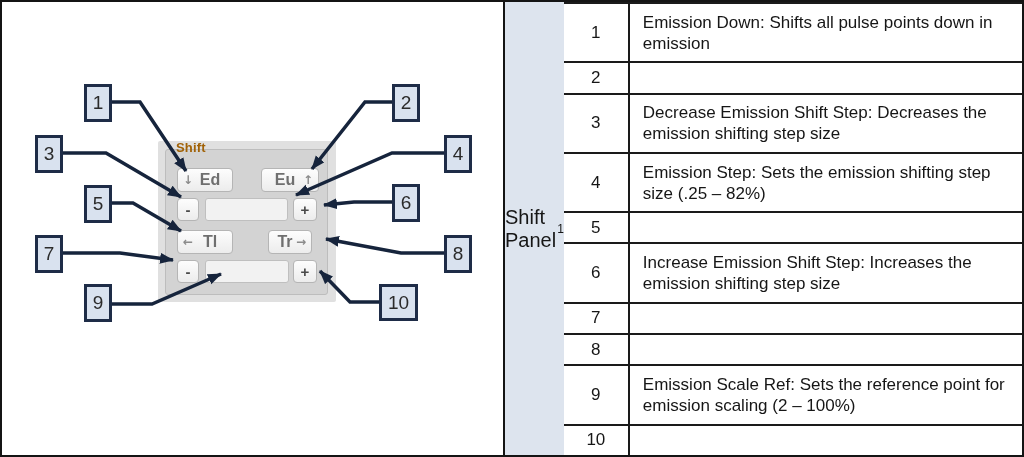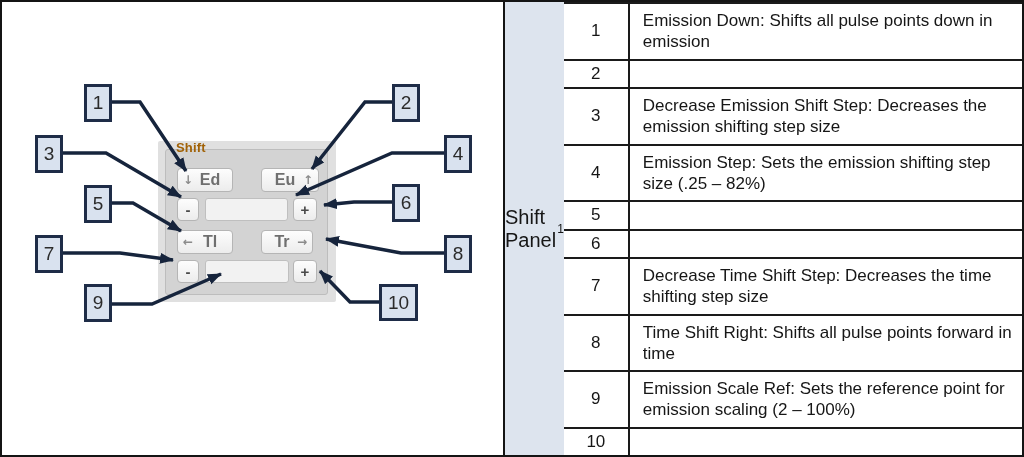--- a/index.html
+++ b/index.html
@@ -93,21 +93,21 @@
     </div>
 
     <div class="pbtn small" style="left:175px;top:196px;width:22px;height:23px;">-</div>
     <input class="pfield" style="left: 203px; top: 196px; width: 83px; height: 23px;" value="">
     <div class="pbtn small" style="left:291px;top:196px;width:24px;height:23px;">+</div>
 
     <div class="pbtn" style="left:175px;top:228px;width:56px;height:24px;">
       <span class="glyph">←</span>
       <span class="lbl">Tl</span>
     </div>
-    <div class="pbtn" style="left:259px;top:228px;width:52px;height:24px;">
+    <div class="pbtn" style="left:266px;top:228px;width:44px;height:24px;">
       <span class="lbl">Tr</span>
       <span class="glyph">→</span>
     </div>
 
     <div class="pbtn small" style="left:175px;top:258px;width:22px;height:23px;">-</div>
     <input class="pfield" style="left: 203px; top: 258px; width: 84px; height: 23px;" value="">
     <div class="pbtn small" style="left:291px;top:258px;width:24px;height:23px;">+</div>
 
     <svg class="arrows" width="479" height="453" viewBox="0 0 479 453">
       <defs>
@@ -172,34 +172,31 @@
             <span>Emission Step: Sets the emission shifting step size (.25 – 82%)</span>
           </div>
   </div>
 
   <div class="t-row">
     <div class="t-num">5</div>
   </div>
 
   <div class="t-row">
     <div class="t-num">6</div>
+    <div class="t-desc">
+            <span>Increase Emission Shift Step: Increases the emission shifting step size</span>
+          </div>
   </div>
 
   <div class="t-row">
     <div class="t-num">7</div>
-    <div class="t-desc">
-            <span>Decrease Time Shift Step: Decreases the time shifting step size</span>
-          </div>
   </div>
 
   <div class="t-row">
     <div class="t-num">8</div>
-    <div class="t-desc">
-            <span>Time Shift Right: Shifts all pulse points forward in time</span>
-          </div>
   </div>
 
   <div class="t-row">
     <div class="t-num">9</div>
     <div class="t-desc">
             <span>Emission Scale Ref: Sets the reference point for emission scaling (2 – 100%)</span>
           </div>
   </div>
 
   <div class="t-row">

